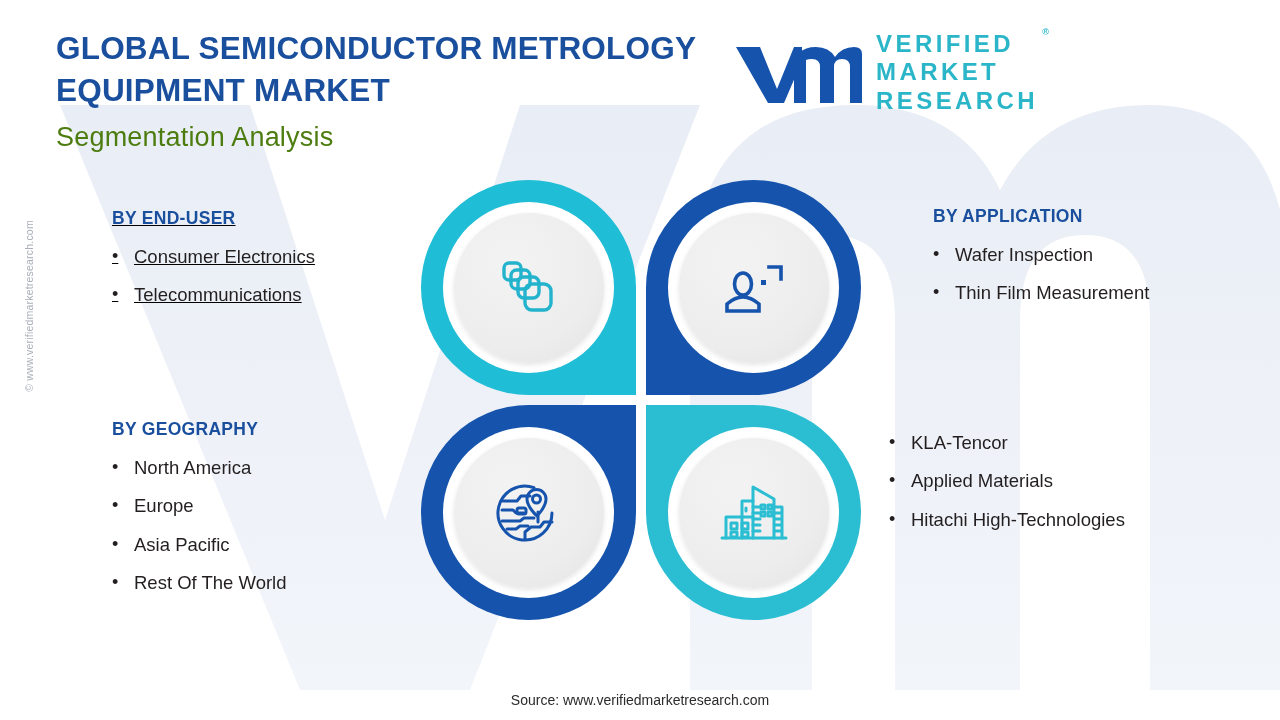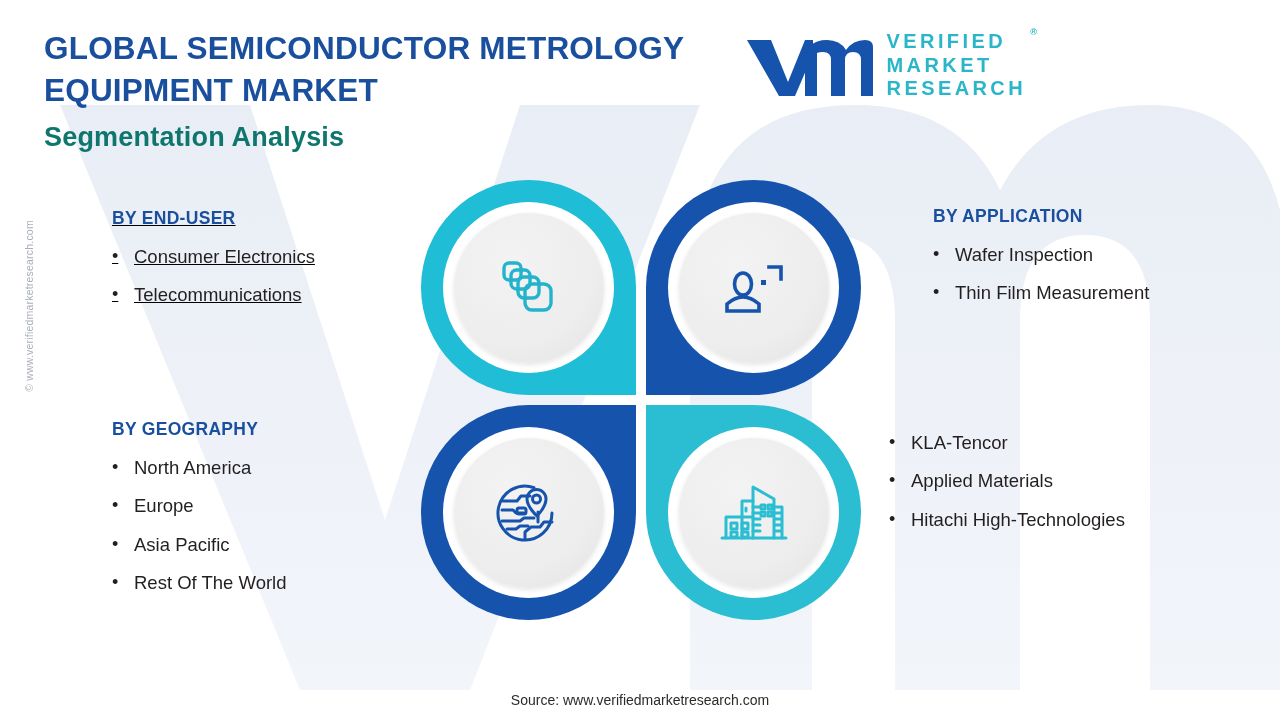--- a/index.html
+++ b/index.html
@@ -30,61 +30,61 @@
     font-size: 10.5px;
     color: #a9aeb8;
     letter-spacing: .2px;
     z-index: 4;
     white-space: nowrap;
   }
 
   
   #header {
     position: absolute;
-    left: 0; top: 0;
+    left: 12px; top: 0;
     width: 1064px; height: 175px;
     z-index: 3;
   }
   #title-block {
     position: absolute;
     left: 44px; top: 28px;
     width: 780px;
   }
   .title-line {
     font-size: 31.5px;
     font-weight: 700;
     color: #1a4f9e;
     letter-spacing: .2px;
     line-height: 1.32;
     text-transform: uppercase;
   }
   #subtitle {
     margin-top: 11px;
     font-size: 27px;
-    font-weight: 700;
-    color: #0f766e;
+    font-weight: 400;
+    color: #4d7c0f;
     letter-spacing: .2px;
   }
 
   
   #logo {
     position: absolute;
     right: 38px; top: 30px;
     display: flex;
     align-items: center;
     gap: 14px;
   }
   #logo-words {
     display: flex;
     flex-direction: column;
     line-height: 1.18;
     position: relative;
   }
   #logo-words .lw {
-    font-size: 20px;
+    font-size: 24px;
     font-weight: 700;
     color: #2ab6c8;
     letter-spacing: 3.4px;
   }
   #logo-reg {
     position: absolute;
     right: -11px; top: -3px;
     font-size: 9px;
     color: #2ab6c8;
     font-weight: 700;

